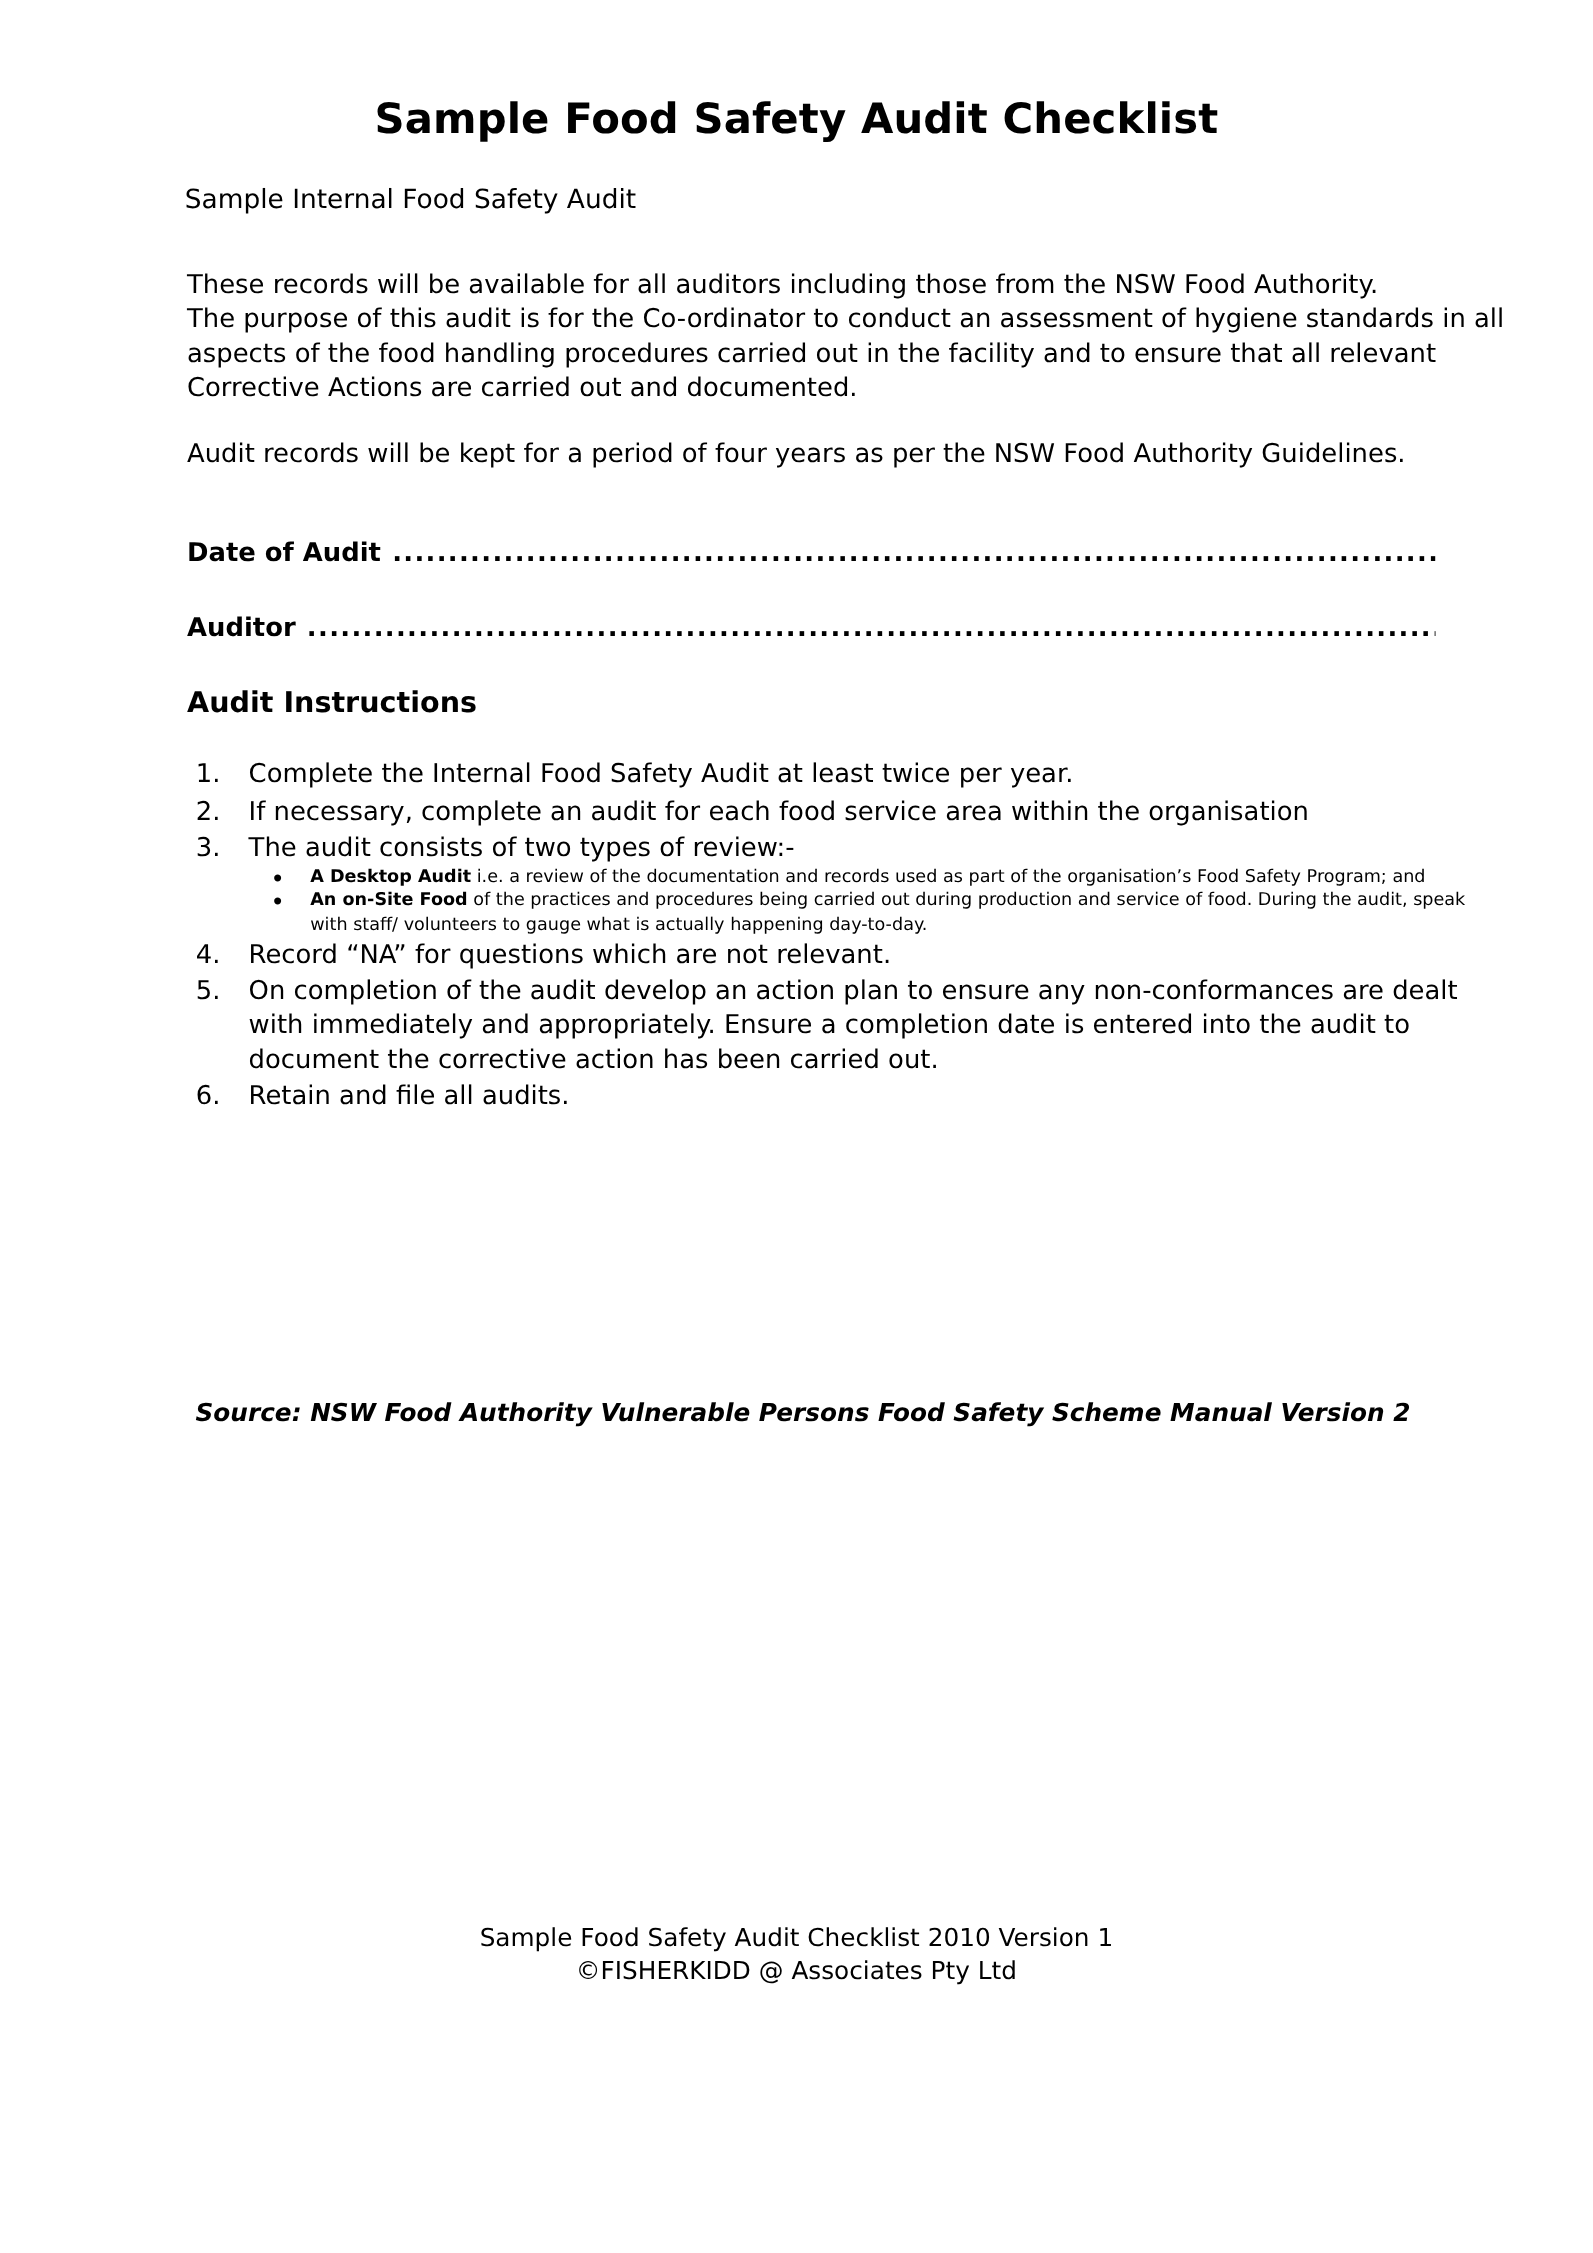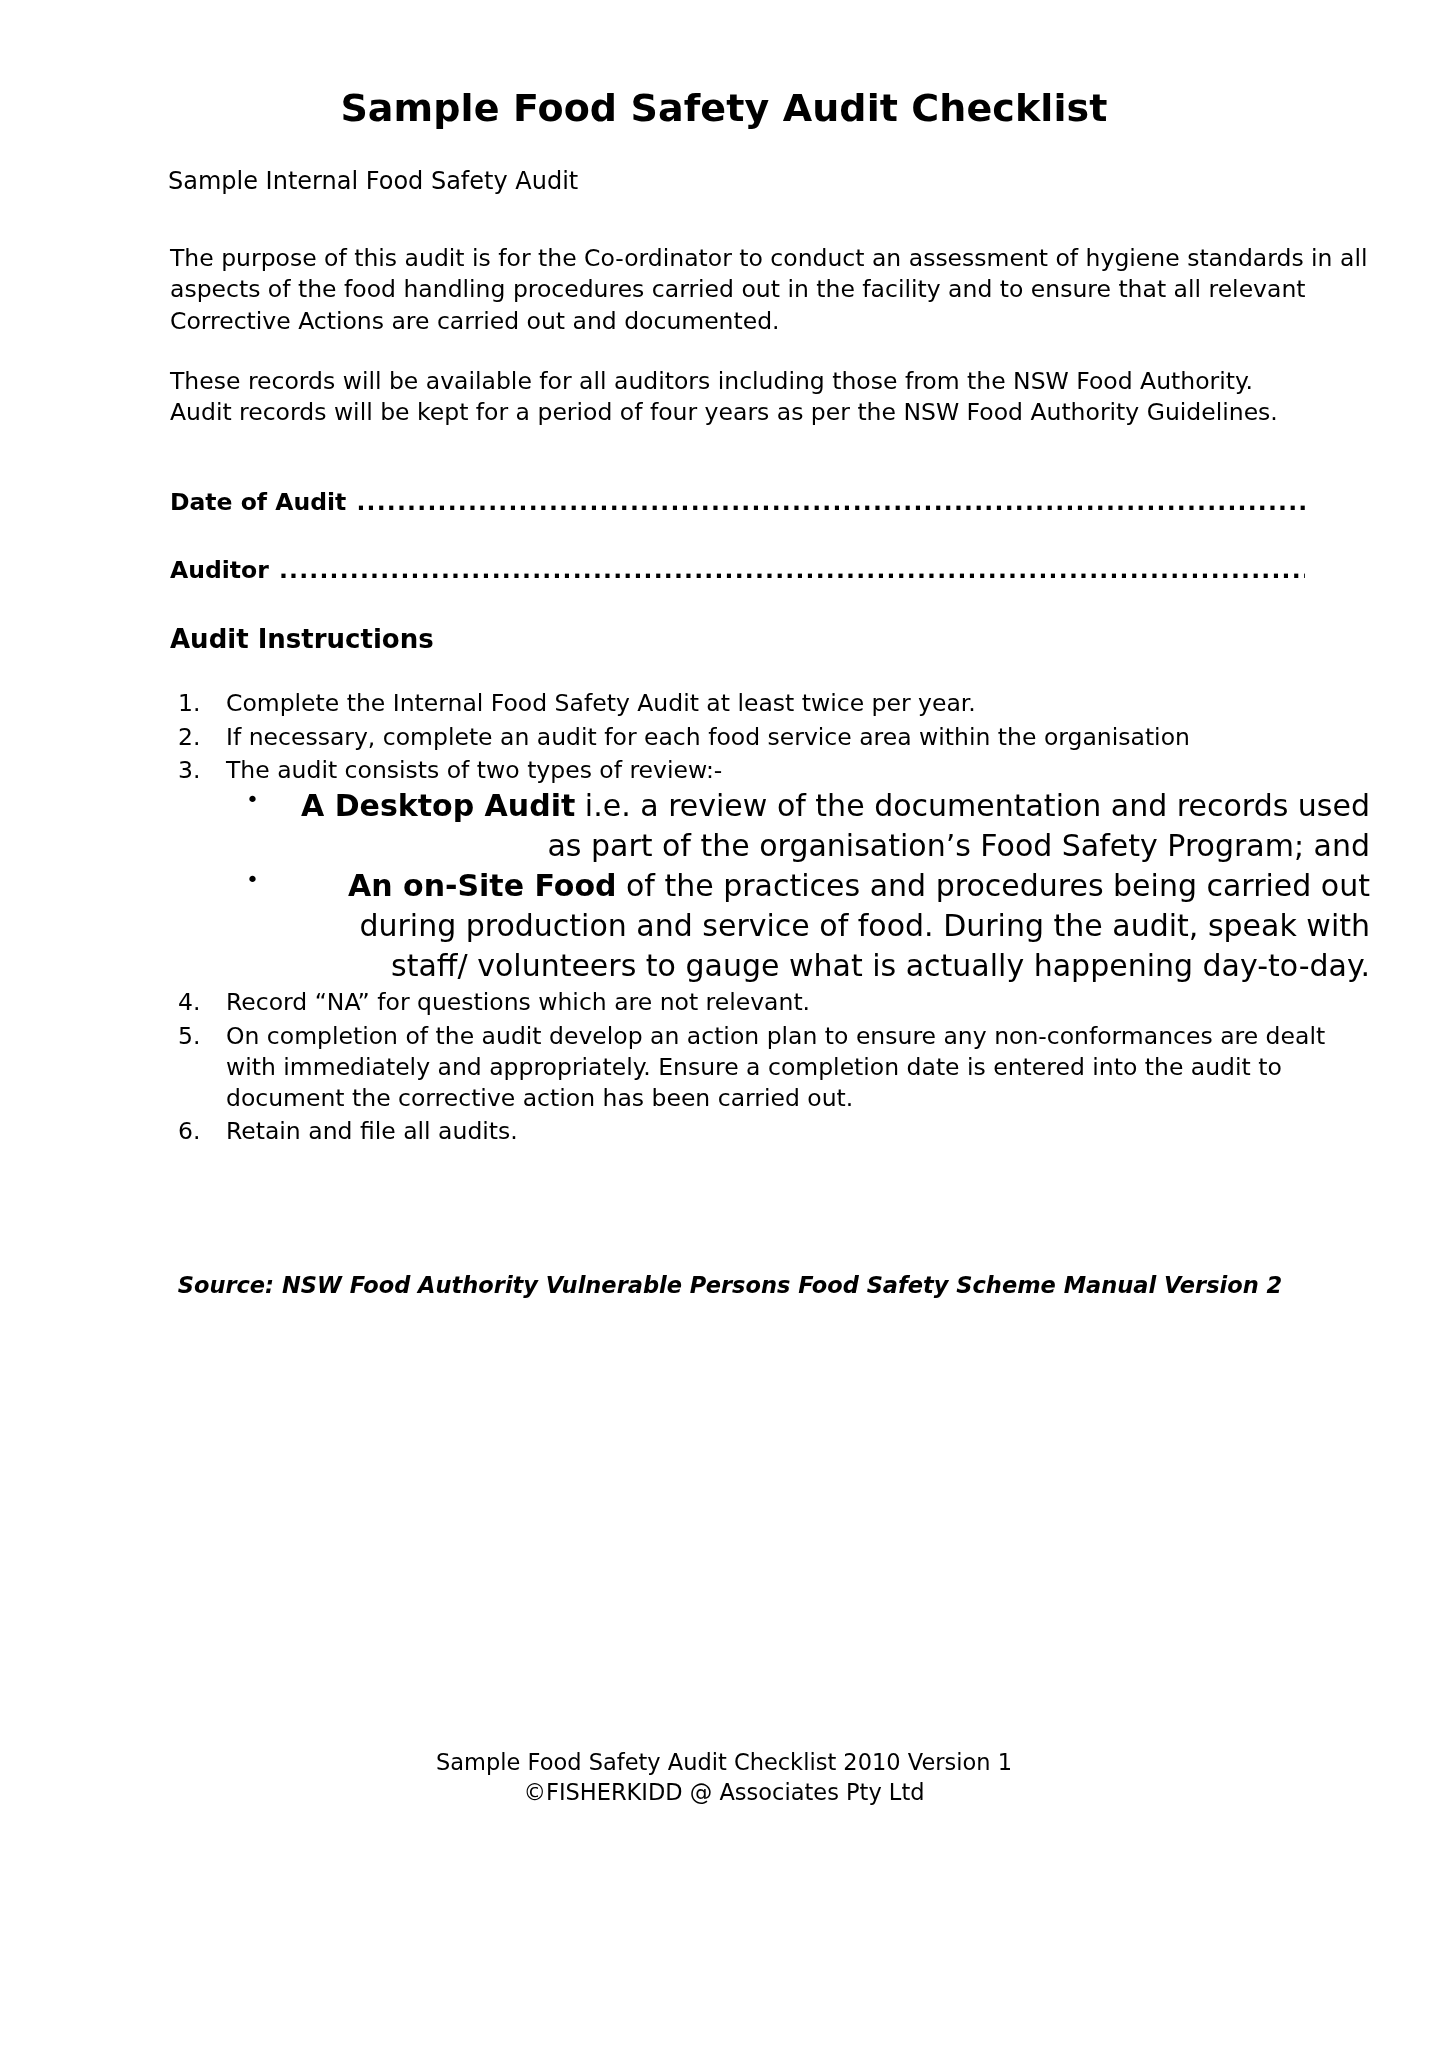--- a/index.html
+++ b/index.html
@@ -112,23 +112,22 @@
     position: absolute;
     left: 8px;
     top: 0;
     width: 40px;
     text-align: left;
   }
   ul.sub {
     margin: 0;
     padding: 0;
     list-style: none;
-    font-size: 30px;
+    font-size: 16px;
     line-height: 1.33;
-    text-align: right;
   }
   ul.sub > li {
     position: relative;
     padding-left: 48px;
     margin-left: 8px;
     margin-bottom: 0;
   }
   ul.sub > li::before {
     content: "\2022";
     position: absolute;
@@ -168,23 +167,23 @@
 <body>
 
 <div class="page">
 
   <h1 class="doc-title">Sample Food Safety Audit Checklist</h1>
 
   <h2 class="doc-subtitle">Sample Internal Food Safety Audit</h2>
 
   <div class="body-area">
 
+    <p class="para tight">These records will be available for all auditors including those from the NSW Food Authority.</p>
+
     <p class="para">The purpose of this audit is for the Co-ordinator to conduct an assessment of hygiene standards in all aspects of the food handling procedures carried out in the facility and to ensure that all relevant Corrective Actions are carried out and documented.</p>
-
-    <p class="para tight">These records will be available for all auditors including those from the NSW Food Authority.</p>
     <p class="para">Audit records will be kept for a period of four years as per the NSW Food Authority Guidelines.</p>
 
     <div class="fields">
       <div class="field-row">
         <span class="field-label">Date of Audit </span>
         <span class="field-dots">...........................................................................................................</span>
       </div>
       <div class="field-row">
         <span class="field-label">Auditor </span>
         <span class="field-dots">...............................................................................................................</span>

